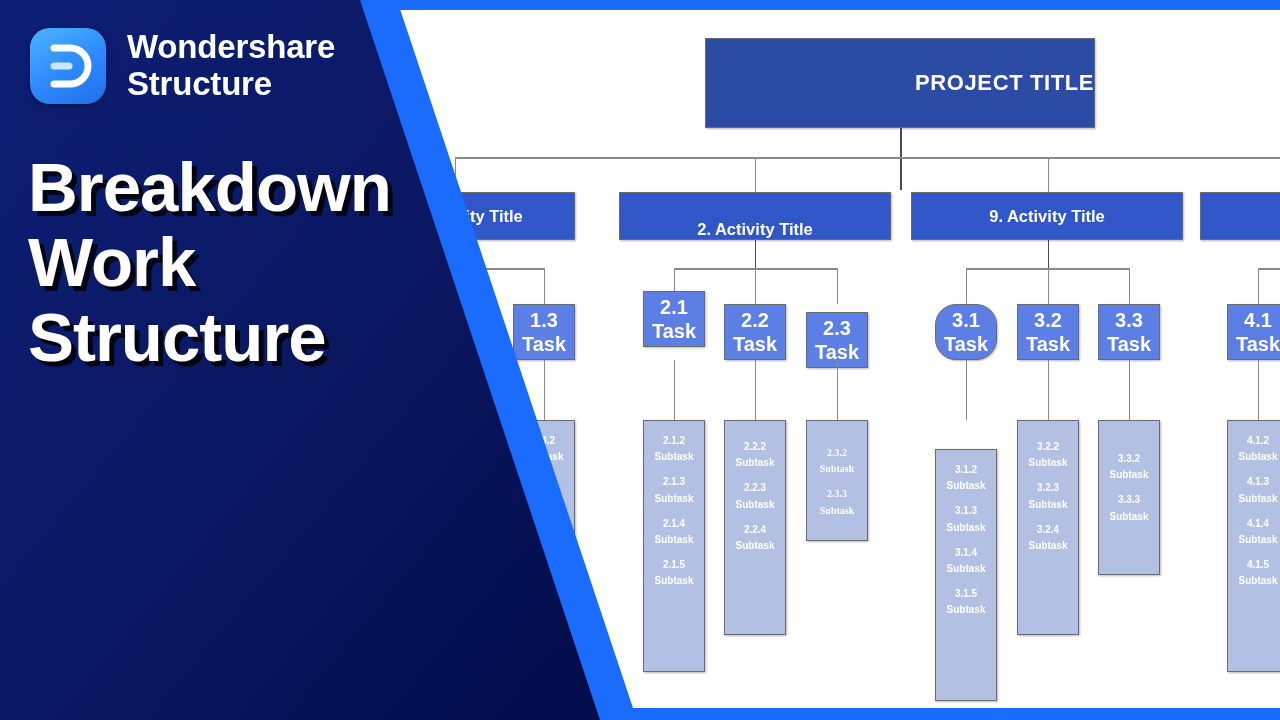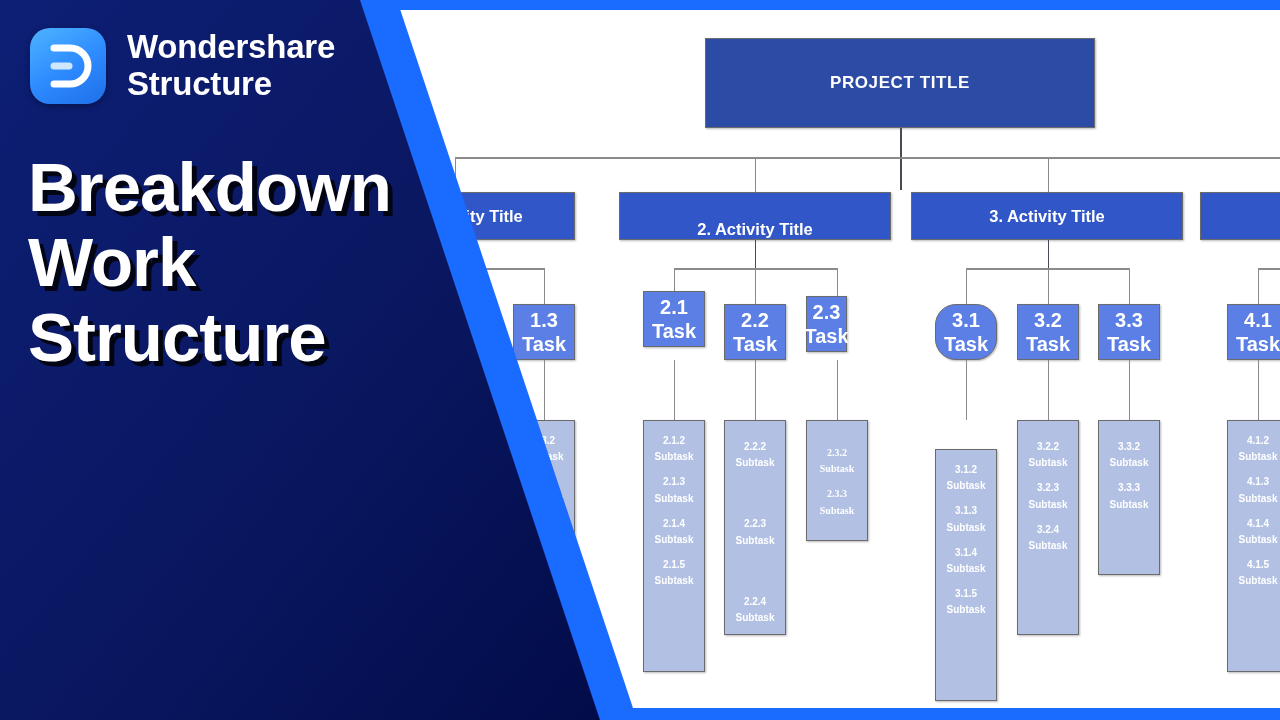--- a/index.html
+++ b/index.html
@@ -42,23 +42,24 @@
     text-align: center;
     display: flex;
     flex-direction: column;
     justify-content: center;
     align-items: center;
     line-height: 1.22;
     box-shadow: 1px 1px 2px rgba(0,0,0,.28);
   }
   .node-project {
     background: #2b4ba5;
-    font-size: 17px;
+    font-size: 22px;
     font-weight: bold;
     letter-spacing: .6px;
+    align-items: flex-end;
   }
   .node-activity {
     background: #3056c8;
     font-size: 16.5px;
     font-weight: bold;
   }
   .node-task {
     background: #5b7fe4;
     font-size: 20px;
     font-weight: bold;
@@ -210,21 +211,21 @@
       <div class="conn conn-v" style="left:457px; top:268px; height:36px;"></div>
 
       <div class="node node-task" style="left:263px; top:291px; width:62px; height:56px;">
         <span>2.1</span>
         <span>Task</span>
       </div>
       <div class="node node-task" style="left:344px; top:304px; width:62px; height:56px;">
         <span>2.2</span>
         <span>Task</span>
       </div>
-      <div class="node node-task" style="left:426px; top:296px; width:41px; height:56px;">
+      <div class="node node-task" style="left:426px; top:312px; width:62px; height:56px;">
         <span>2.3</span>
         <span>Task</span>
       </div>
       <div class="conn conn-v" style="left:294px; top:360px; height:60px;"></div>
       <div class="conn conn-v" style="left:375px; top:360px; height:60px;"></div>
       <div class="conn conn-v" style="left:457px; top:360px; height:60px;"></div>
 
       <div class="node node-subtasks" style="left:263px; top:420px; width:62px; height:252px;">
         <div class="sub-entry">
           <span class="sub-id">2.1.2</span>
@@ -237,21 +238,21 @@
         <div class="sub-entry">
           <span class="sub-id">2.1.4</span>
           <span class="sub-label">Subtask</span>
         </div>
         <div class="sub-entry">
           <span class="sub-id">2.1.5</span>
           <span class="sub-label">Subtask</span>
         </div>
       </div>
 
-      <div class="node node-subtasks" style="left:344px; top:420px; width:62px; height:215px; padding-top:20px;gap:36px;">
+      <div class="node node-subtasks" style="left:344px; top:420px; width:62px; height:215px; padding-top:20px;">
         <div class="sub-entry">
           <span class="sub-id">2.2.2</span>
           <span class="sub-label">Subtask</span>
         </div>
         <div class="sub-entry">
           <span class="sub-id">2.2.3</span>
           <span class="sub-label">Subtask</span>
         </div>
         <div class="sub-entry">
           <span class="sub-id">2.2.4</span>
@@ -264,21 +265,21 @@
           <span class="sub-id">2.3.2</span>
           <span class="sub-label">Subtask</span>
         </div>
         <div class="sub-entry">
           <span class="sub-id">2.3.3</span>
           <span class="sub-label">Subtask</span>
         </div>
       </div>
 
       <div class="node node-activity" style="left:531px; top:192px; width:272px; height:48px;">
-        <span>3. Activity Title</span>
+        <span>9. Activity Title</span>
       </div>
       <div class="conn conn-v conn-dark" style="left:668px; top:240px; height:30px;"></div>
       <div class="conn conn-h" style="left:586px; top:268px; width:164px; height:1.5px;"></div>
       <div class="conn conn-v" style="left:586px; top:268px; height:36px;"></div>
       <div class="conn conn-v" style="left:668px; top:268px; height:36px;"></div>
       <div class="conn conn-v" style="left:749px; top:268px; height:36px;"></div>
 
       <div class="node node-task" style="left:555px; top:304px; width:62px; height:56px;border-radius:21px;">
         <span>3.1</span>
         <span>Task</span>
@@ -322,21 +323,21 @@
         <div class="sub-entry">
           <span class="sub-id">3.2.3</span>
           <span class="sub-label">Subtask</span>
         </div>
         <div class="sub-entry">
           <span class="sub-id">3.2.4</span>
           <span class="sub-label">Subtask</span>
         </div>
       </div>
 
-      <div class="node node-subtasks" style="left:718px; top:420px; width:62px; height:155px; padding-top:20px;">
+      <div class="node node-subtasks" style="left:718px; top:420px; width:62px; height:155px; padding-top:32px;">
         <div class="sub-entry">
           <span class="sub-id">3.3.2</span>
           <span class="sub-label">Subtask</span>
         </div>
         <div class="sub-entry">
           <span class="sub-id">3.3.3</span>
           <span class="sub-label">Subtask</span>
         </div>
       </div>
 

